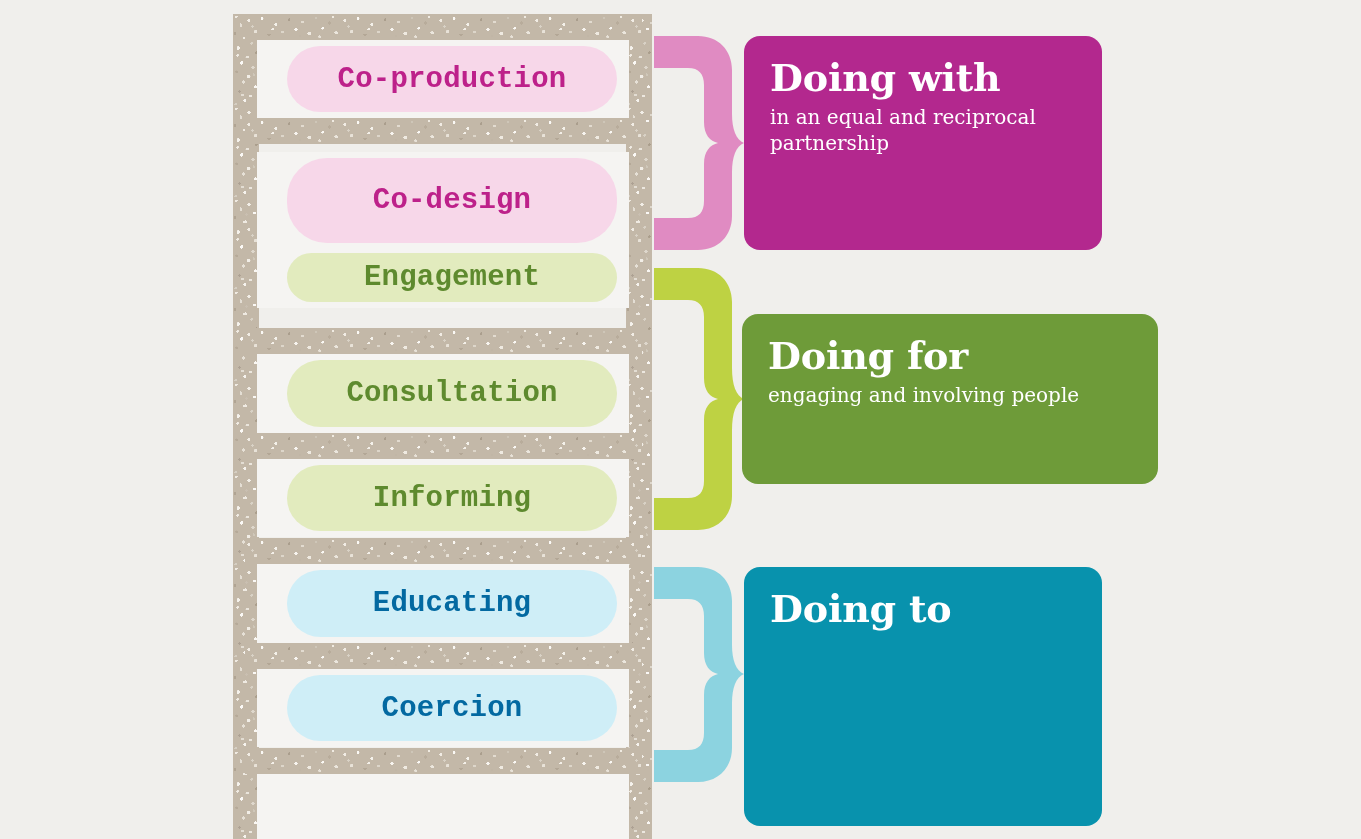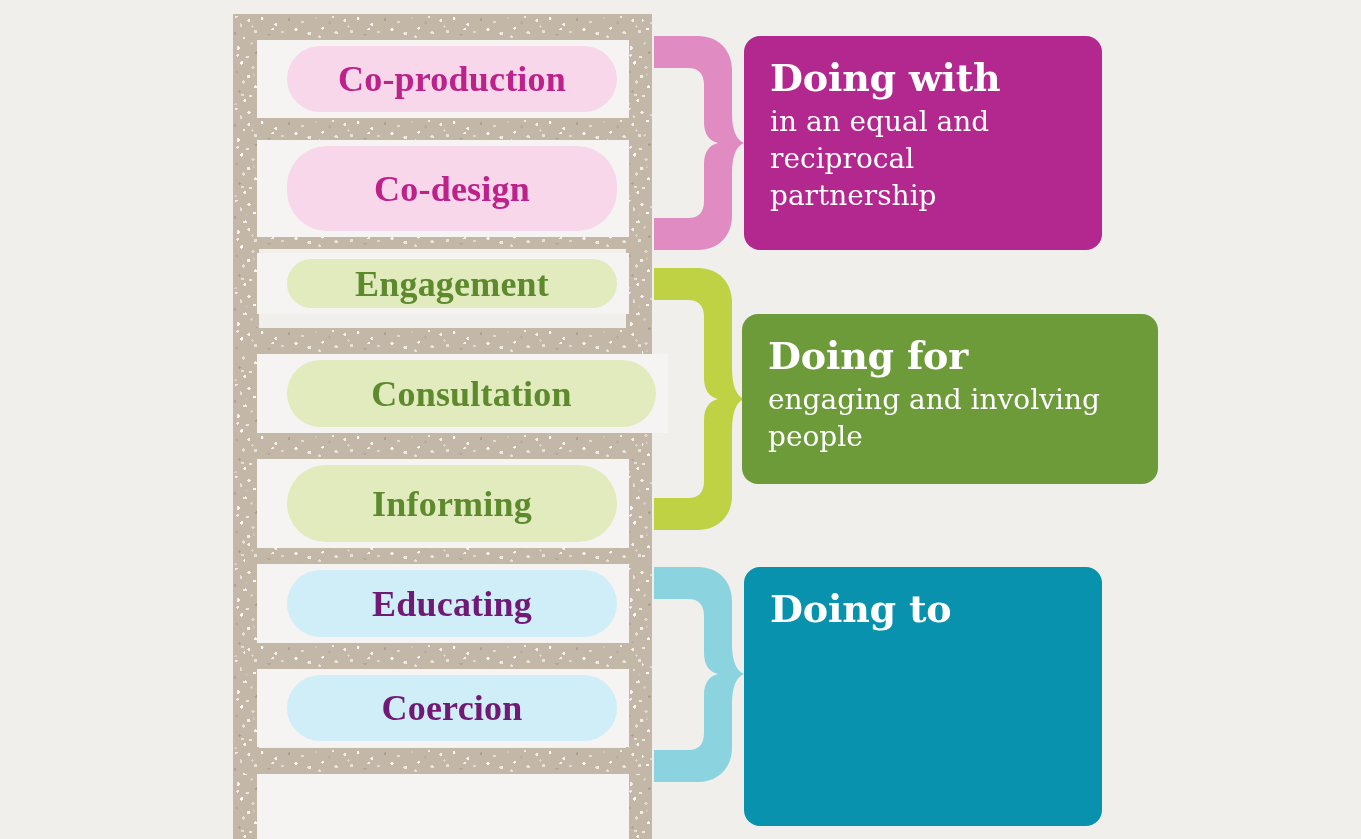--- a/index.html
+++ b/index.html
@@ -112,33 +112,33 @@
     left: 30px;
     right: 12px;
     top: 6px;
     bottom: 6px;
     border-radius: 40px;
     display: flex;
     align-items: center;
     justify-content: center;
   }
   .rung-label {
-    font-family: Liberation Serif, serif;
+    font-family: Liberation Mono, monospace;
     font-weight: bold;
-    font-size: 36px;
+    font-size: 29px;
     letter-spacing: 0.2px;
     line-height: 1;
     white-space: nowrap;
   }
   .pill-pink  { background: #f7d7e9; }
   .pill-green { background: #e2ebbe; }
   .pill-blue  { background: #cfeef7; }
   .lbl-pink   { color: #bd218a; }
   .lbl-green  { color: #5e8a2e; }
-  .lbl-blue   { color: #701a75; }
+  .lbl-blue   { color: #0369a1; }
 
   
   .group { position: absolute; }
 
   .brace {
     position: absolute;
     left: 0;
     top: 0;
   }
 
@@ -153,21 +153,21 @@
     font-family: "DejaVu Serif", "Liberation Serif", serif;
     font-weight: bold;
     font-size: 38px;
     line-height: 1.05;
     margin: 0 0 6px 0;
     letter-spacing: -0.2px;
   }
   .panel-body {
     font-family: "DejaVu Serif", "Liberation Serif", serif;
     font-weight: normal;
-    font-size: 28px;
+    font-size: 20px;
     line-height: 1.32;
     margin: 0;
   }
 </style>
 </head>
 <body>
 
 <div id="stage">
 
   <div id="ladder">
@@ -183,39 +183,39 @@
     <div class="crossbar" style="top:524px; height:26px;"></div>
     <div class="crossbar" style="top:629px; height:26px;"></div>
     <div class="crossbar" style="top:734px; height:26px;"></div>
 
     <div class="rung" style="top:26px; height:78px;">
       <div class="rung-pill pill-pink">
         <span class="rung-label lbl-pink">Co-production</span>
       </div>
     </div>
 
-    <div class="rung" style="top:126px; height:97px;">
+    <div class="rung" style="top:138px; height:97px;">
       <div class="rung-pill pill-pink">
         <span class="rung-label lbl-pink">Co-design</span>
       </div>
     </div>
 
-    <div class="rung" style="top:239px; height:61px;">
+    <div class="rung" style="top:233px; height:61px;">
       <div class="rung-pill pill-green">
         <span class="rung-label lbl-green">Engagement</span>
       </div>
     </div>
 
-    <div class="rung" style="top:340px; height:79px;padding-left:39px;">
+    <div class="rung" style="top:340px; height:79px;">
       <div class="rung-pill pill-green">
         <span class="rung-label lbl-green">Consultation</span>
       </div>
     </div>
 
-    <div class="rung" style="top:445px; height:89px;">
+    <div class="rung" style="top:445px; height:78px;">
       <div class="rung-pill pill-green">
         <span class="rung-label lbl-green">Informing</span>
       </div>
     </div>
 
     <div class="rung" style="top:550px; height:79px;">
       <div class="rung-pill pill-blue">
         <span class="rung-label lbl-blue">Educating</span>
       </div>
     </div>

